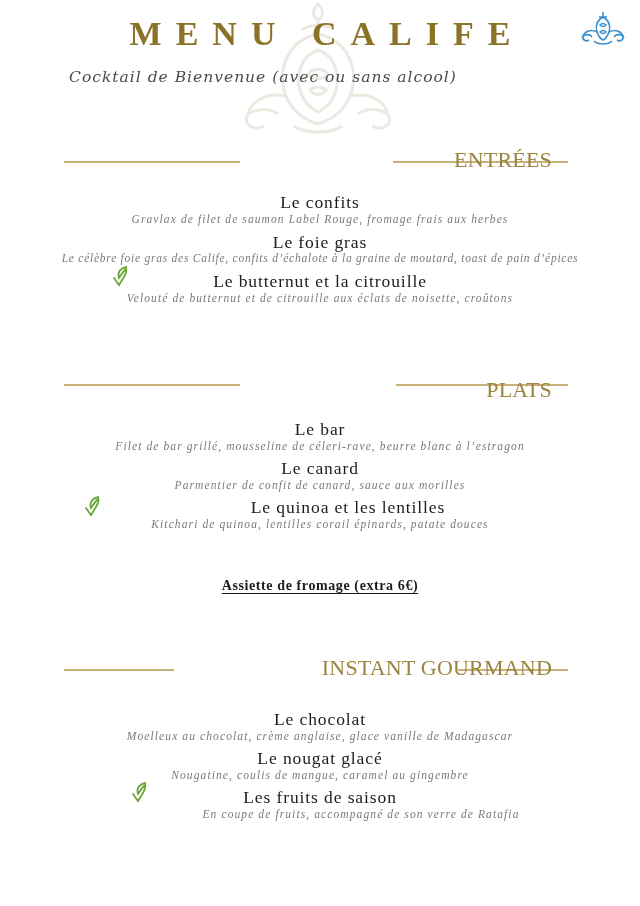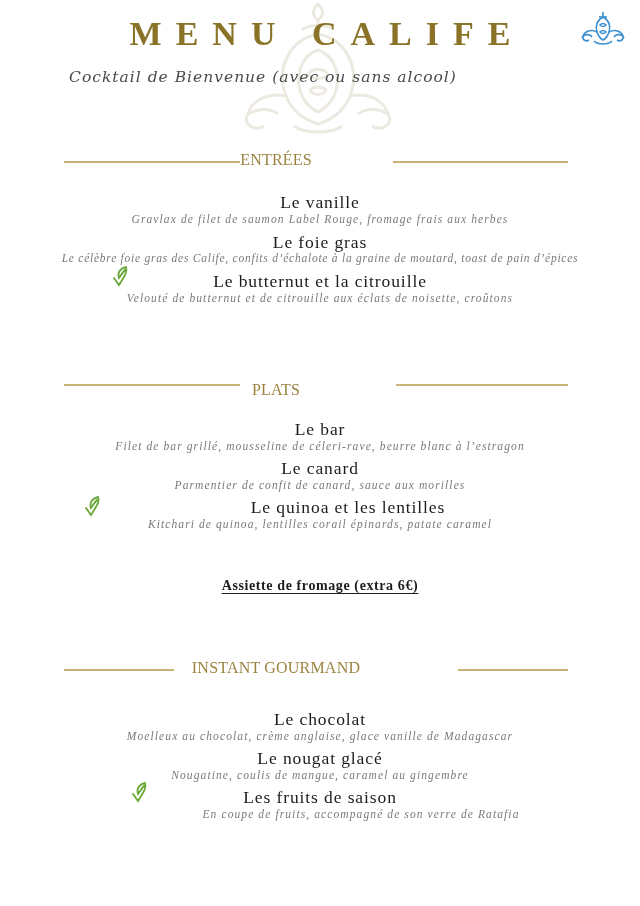--- a/index.html
+++ b/index.html
@@ -60,23 +60,23 @@
       font-size: 15.5px;
       letter-spacing: 1px;
       color: #4a4a4a;
       line-height: 22px;
     }
 
     .section-heading {
       position: absolute;
       left: 0;
       width: 552px;
-      text-align: center;
-      font-family: "Liberation Serif", "DejaVu Serif", serif;
-      font-size: 16px;
+      text-align: right;
+      font-family: "Liberation Serif", "DejaVu Serif", serif;
+      font-size: 22px;
       color: #9a8440;
       line-height: 28px;
       letter-spacing: 0.2px;
     }
     .rule {
       position: absolute;
       height: 1.5px;
       background: #c9b27a;
     }
 
@@ -160,21 +160,21 @@
   <path d="M14 31 C18 35 28 35 32 31"></path>
 </svg>
 
 <div class="menu-title">MENU CALIFE</div>
 <div class="menu-subtitle">Cocktail de Bienvenue (avec ou sans alcool)</div>
 
 <div class="rule" style="left:64px; width:176px; top:161px;"></div>
 <div class="rule" style="left:393px; width:175px; top:161px;"></div>
 <div class="section-heading" style="top:146px;">ENTRÉES</div>
 
-<div class="dish-name" style="top:191px;">Le vanille</div>
+<div class="dish-name" style="top:191px;">Le confits</div>
 <div class="dish-desc" style="top:211px;">Gravlax de filet de saumon Label Rouge, fromage frais aux herbes</div>
 
 <div class="dish-name" style="top:231px;">Le foie gras</div>
 <div class="dish-desc" style="top:250px; letter-spacing:0.75px;">Le célèbre foie gras des Calife, confits d’échalote à la graine de moutard, toast de pain d’épices</div>
 
 <svg class="vegan-icon" viewBox="0 0 20 24" fill="none" stroke="#6aa83a" stroke-width="1.8" stroke-linecap="round" style="left:111px; top:264px;">
   <path d="M3 14 L8 21 C12 14 17 9 15 3 C10 4 6 8 8 14 C10 11 12 8 14 6"></path>
 </svg>
 <div class="dish-name" style="top:270px;">Le butternut et la citrouille</div>
 <div class="dish-desc" style="top:290px;">Velouté de butternut et de citrouille aux éclats de noisette, croûtons</div>
@@ -186,21 +186,21 @@
 <div class="dish-name" style="top:418px;">Le bar</div>
 <div class="dish-desc" style="top:438px;">Filet de bar grillé, mousseline de céleri-rave, beurre blanc à l’estragon</div>
 
 <div class="dish-name" style="top:457px;">Le canard</div>
 <div class="dish-desc" style="top:477px;">Parmentier de confit de canard, sauce aux morilles</div>
 
 <svg class="vegan-icon" viewBox="0 0 20 24" fill="none" stroke="#6aa83a" stroke-width="1.8" stroke-linecap="round" style="left:83px; top:494px;">
   <path d="M3 14 L8 21 C12 14 17 9 15 3 C10 4 6 8 8 14 C10 11 12 8 14 6"></path>
 </svg>
 <div class="dish-name" style="top:496px;padding-left:28px;">Le quinoa et les lentilles</div>
-<div class="dish-desc" style="top:516px;">Kitchari de quinoa, lentilles corail épinards, patate caramel</div>
+<div class="dish-desc" style="top:516px;">Kitchari de quinoa, lentilles corail épinards, patate douces</div>
 
 <div class="cheese-extra">
   <span>Assiette de fromage (extra 6€)</span>
 </div>
 
 <div class="rule" style="left:64px; width:110px; top:669px;"></div>
 <div class="rule" style="left:458px; width:110px; top:669px;"></div>
 <div class="section-heading" style="top:654px;">INSTANT GOURMAND</div>
 
 <div class="dish-name" style="top:708px;">Le chocolat</div>

